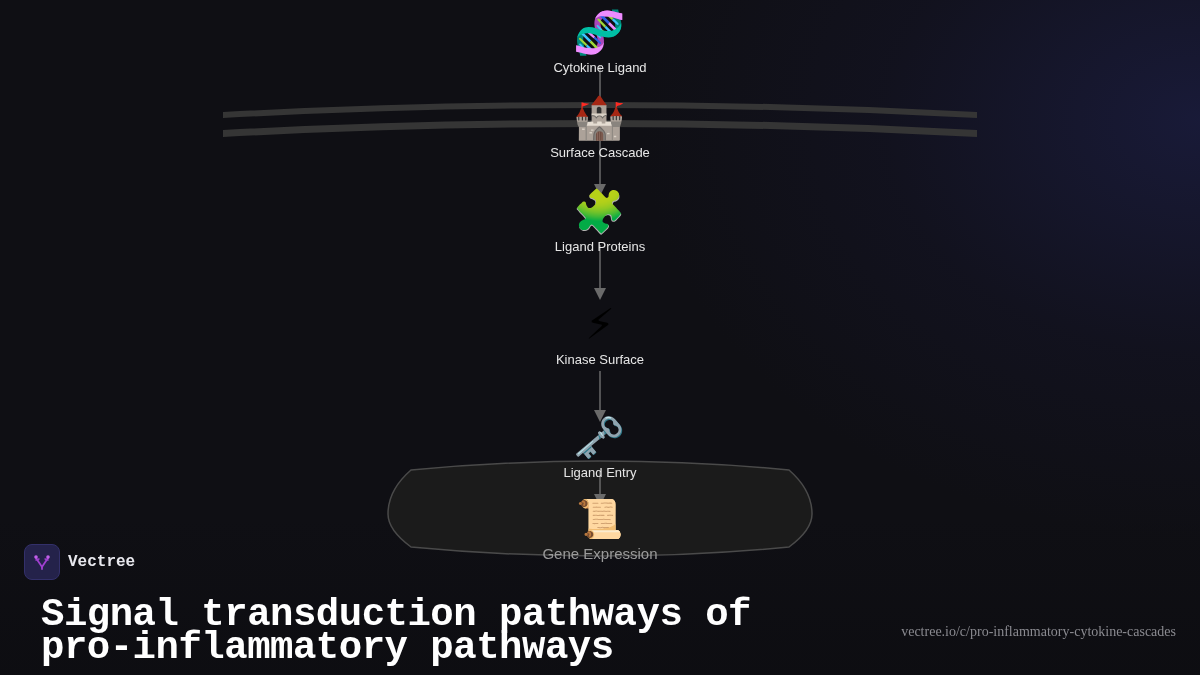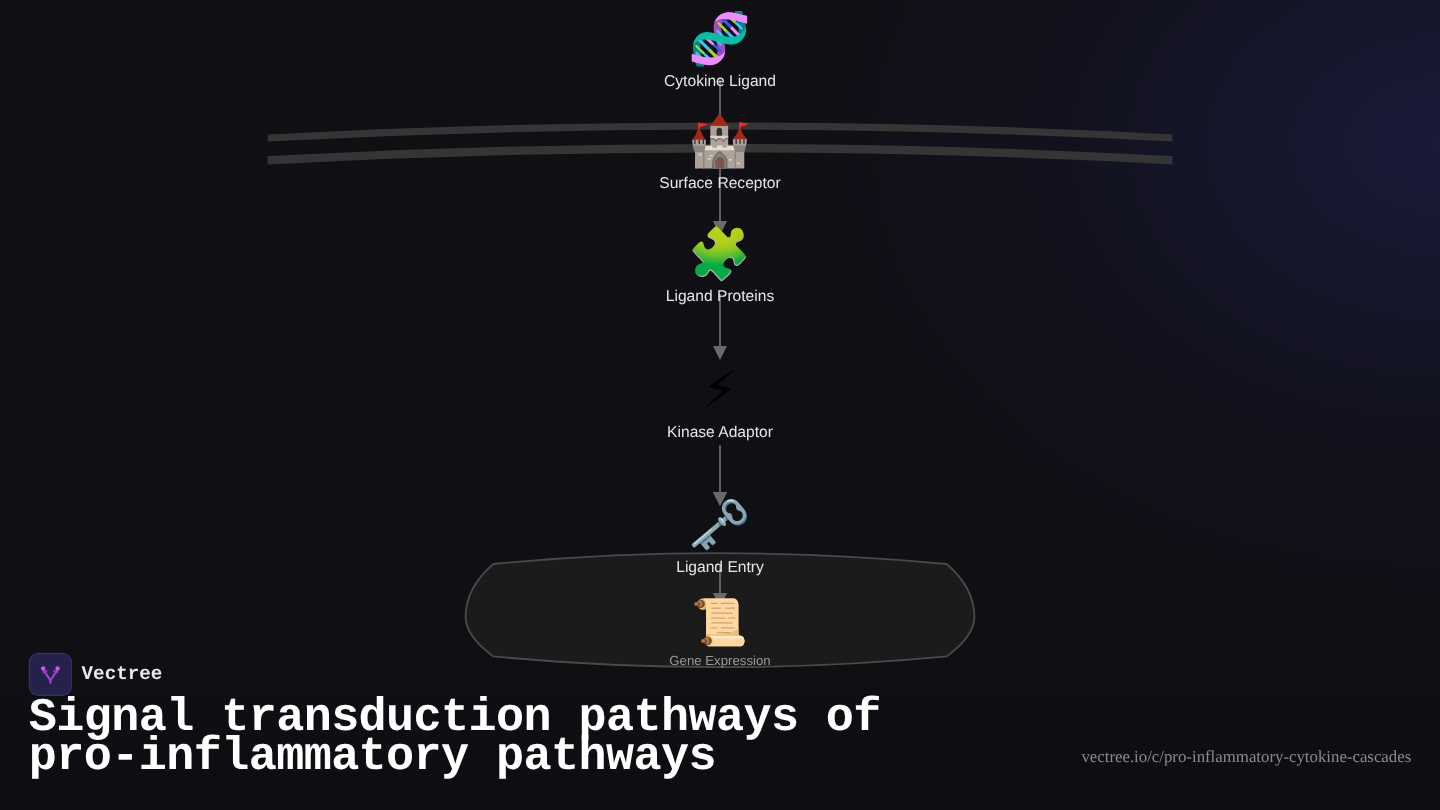--- a/index.html
+++ b/index.html
@@ -25,34 +25,34 @@
     transform: translateX(-50%);
   }
   .node .icon {
     display: block; font-size: 42px; line-height: 50px; height: 50px;
     font-family: "DejaVu Sans", sans-serif;
   }
   .node .label {
     display: block; color: #e6e6e6; font-size: 13px; margin-top: 2px;
     font-family: "Liberation Sans", sans-serif;
   }
-  .node.dim .label { color: #9a9a9a; font-size: 11px; margin-top: 4px; }
+  .node.dim .label { color: #9a9a9a; font-size: 15px; margin-top: 4px; }
   .brand {
     position: absolute; left: 24px; top: 544px; display: flex; align-items: center; gap: 8px;
   }
   .brand-logo {
     width: 34px; height: 34px; border-radius: 8px;
     background: #24224a; border: 1px solid #33306a;
     display: flex; align-items: center; justify-content: center;
   }
   .brand-name {
     color: #e8e8ee; font-family: "Liberation Mono", monospace; font-weight: bold; font-size: 16px;
   }
   .title {
-    position: absolute; left: 24px; top: 582px; margin: 0;
+    position: absolute; left: 24px; top: 582px; margin: 17px;
     color: #ffffff; font-family: "Liberation Mono", monospace; font-weight: bold;
     font-size: 39px; line-height: 33px; letter-spacing: -0.5px;
   }
   .url {
     position: absolute; right: 24px; top: 624px;
     color: #8a8a90; font-family: Liberation Serif, serif; font-size: 14px;
   }
 </style>
 </head>
 <body>
@@ -78,29 +78,29 @@
   <line x1="600" y1="371" x2="600" y2="416" stroke="#6a6a6a" stroke-width="1.5" marker-end="url(#arrow)"></line>
   <line x1="600" y1="471" x2="600" y2="500" stroke="#6a6a6a" stroke-width="1.5" marker-end="url(#arrow)"></line>
 </svg>
 
 <div class="node" style="left:600px; top:8px;">
   <span class="icon">🧬</span>
   <span class="label">Cytokine Ligand</span>
 </div>
 <div class="node" style="left:600px; top:93px;">
   <span class="icon">🏰</span>
-  <span class="label">Surface Receptor</span>
+  <span class="label">Surface Cascade</span>
 </div>
 <div class="node" style="left:600px; top:187px;">
   <span class="icon">🧩</span>
   <span class="label">Ligand Proteins</span>
 </div>
 <div class="node" style="left:600px; top:300px;">
   <span class="icon">⚡</span>
-  <span class="label">Kinase Adaptor</span>
+  <span class="label">Kinase Surface</span>
 </div>
 <div class="node" style="left:600px; top:413px;">
   <span class="icon">🗝️</span>
   <span class="label">Ligand Entry</span>
 </div>
 <div class="node dim" style="left:600px; top:497px;">
   <span class="icon" style="font-size:38px;line-height:44px;height:44px;">📜</span>
   <span class="label">Gene Expression</span>
 </div>
 

